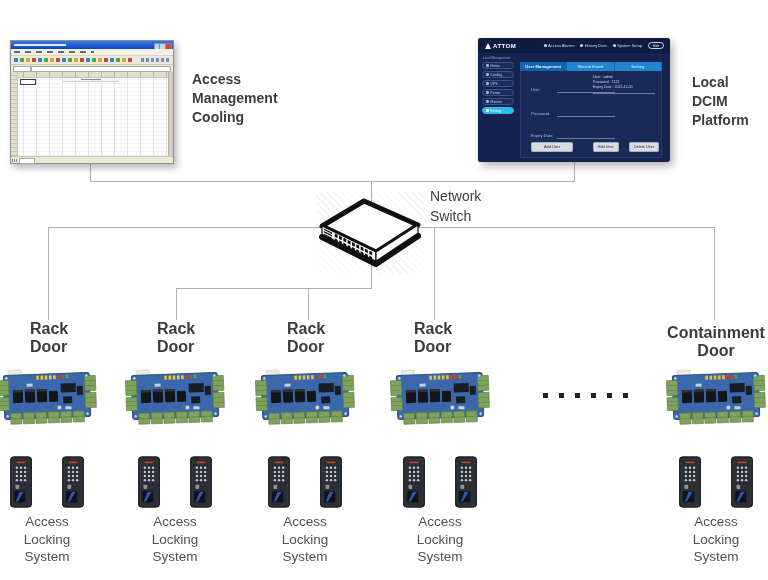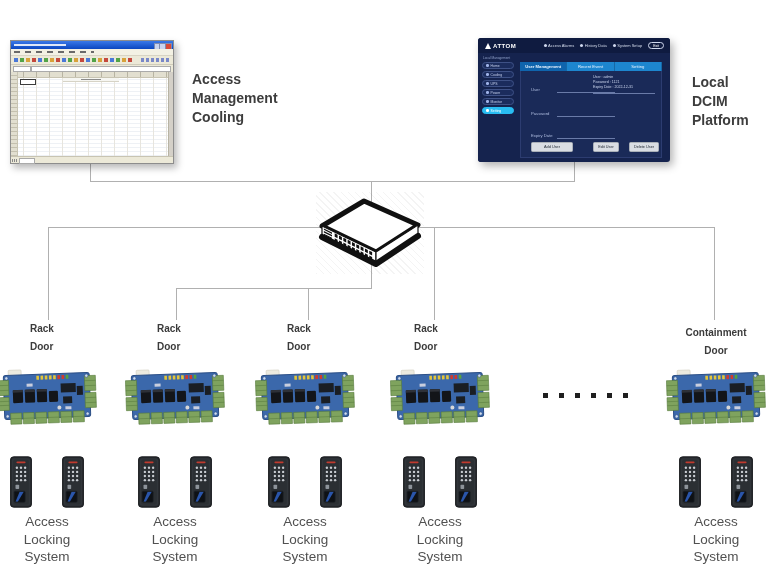--- a/index.html
+++ b/index.html
@@ -5,21 +5,21 @@
   html,body{margin:0;padding:0;background:#fff;}
   .stage{position:relative;width:768px;height:580px;background:#ffffff;overflow:hidden;
          font-family:"Liberation Sans", sans-serif;}
 
   
   .line{position:absolute;background:#b0b0b0;}
 
   
   .biglabel{position:absolute;font-weight:700;font-size:14px;line-height:19px;color:#3d3d3d;white-space:nowrap;}
   .switchlabel{position:absolute;font-weight:400;font-size:14px;line-height:20px;color:#3f3f3f;}
-  .doorlabel{position:absolute;font-weight:700;font-size:10px;line-height:18px;color:#3b3b3b;white-space:nowrap;}
+  .doorlabel{position:absolute;font-weight:700;font-size:16px;line-height:18px;color:#3b3b3b;white-space:nowrap;}
   .doorlabel.center{text-align:center;}
   .alslabel{position:absolute;font-weight:400;font-size:13.5px;line-height:17.5px;color:#515151;text-align:center;width:110px;}
 
   
   .xl{position:absolute;left:10px;top:40px;width:162px;height:122px;background:#ece9d8;
       border:1px solid #8d8d8d;box-shadow:3px 4px 7px rgba(0,0,0,0.28);}
   .xl-title{position:absolute;left:0;top:0;right:0;height:8px;background:linear-gradient(#3a79e8,#0a46c0);}
   .xl-title-text{position:absolute;left:3px;top:2.5px;width:52px;height:2.5px;background:rgba(255,255,255,0.85);}
   .xl-btn{position:absolute;top:1.5px;width:4.5px;height:5px;background:#c8d4ee;border:0.5px solid #7e8bb0;}
   .xl-btn.min{right:13px;} .xl-btn.max{right:7.5px;}
@@ -350,20 +350,24 @@
     <div>Local</div>
     <div>DCIM</div>
     <div>Platform</div>
   </div>
 
   <div class="switchbox">
     <svg width="108" height="82">
         <use href="#netswitch"></use>
       </svg>
   </div>
+  <div class="switchlabel" style="left:430px;top:186px;">
+    <div>Network</div>
+    <div>Switch</div>
+  </div>
 
   <div class="doorlabel" style="left:30px;top:320px;">
     <div>Rack</div>
       <div>Door</div>
   </div>
   <div class="doorlabel" style="left:157px;top:320px;">
     <div>Rack</div>
       <div>Door</div>
   </div>
   <div class="doorlabel" style="left:287px;top:320px;">

